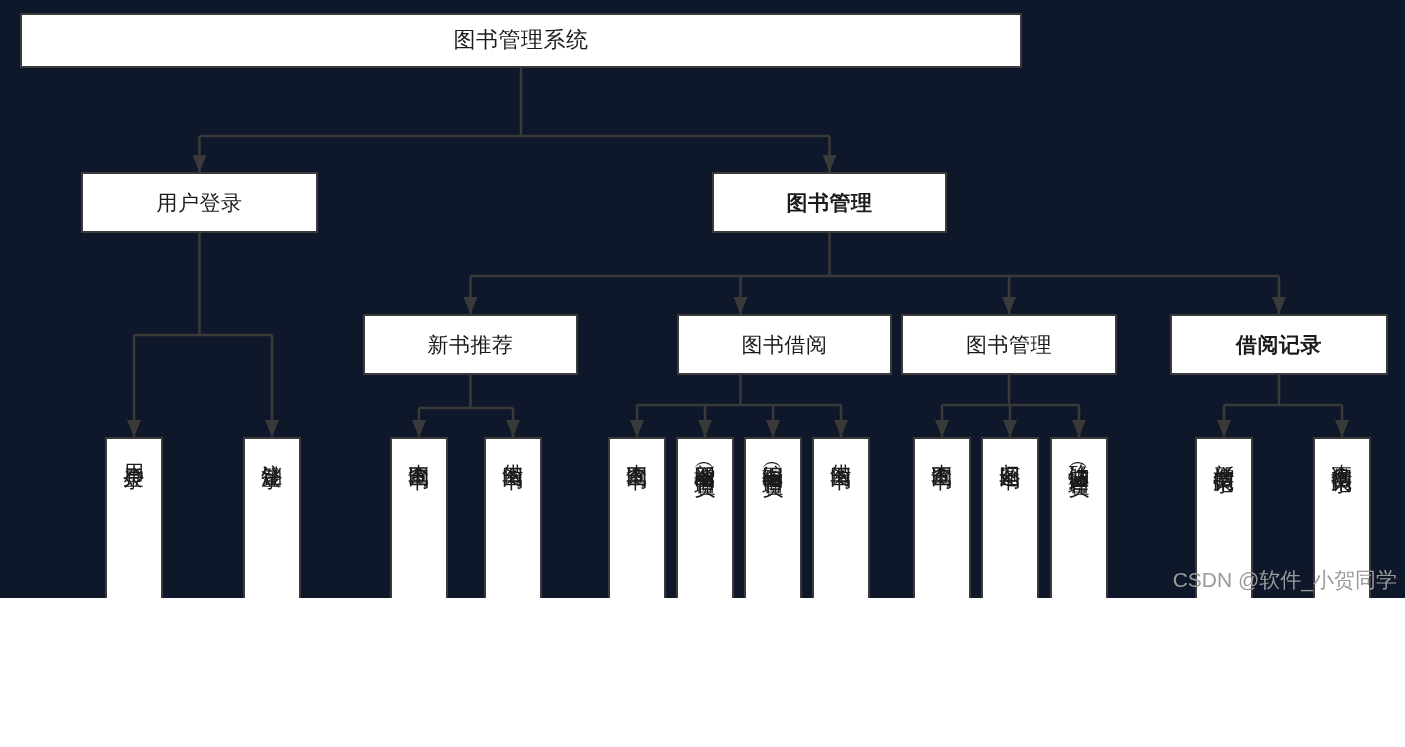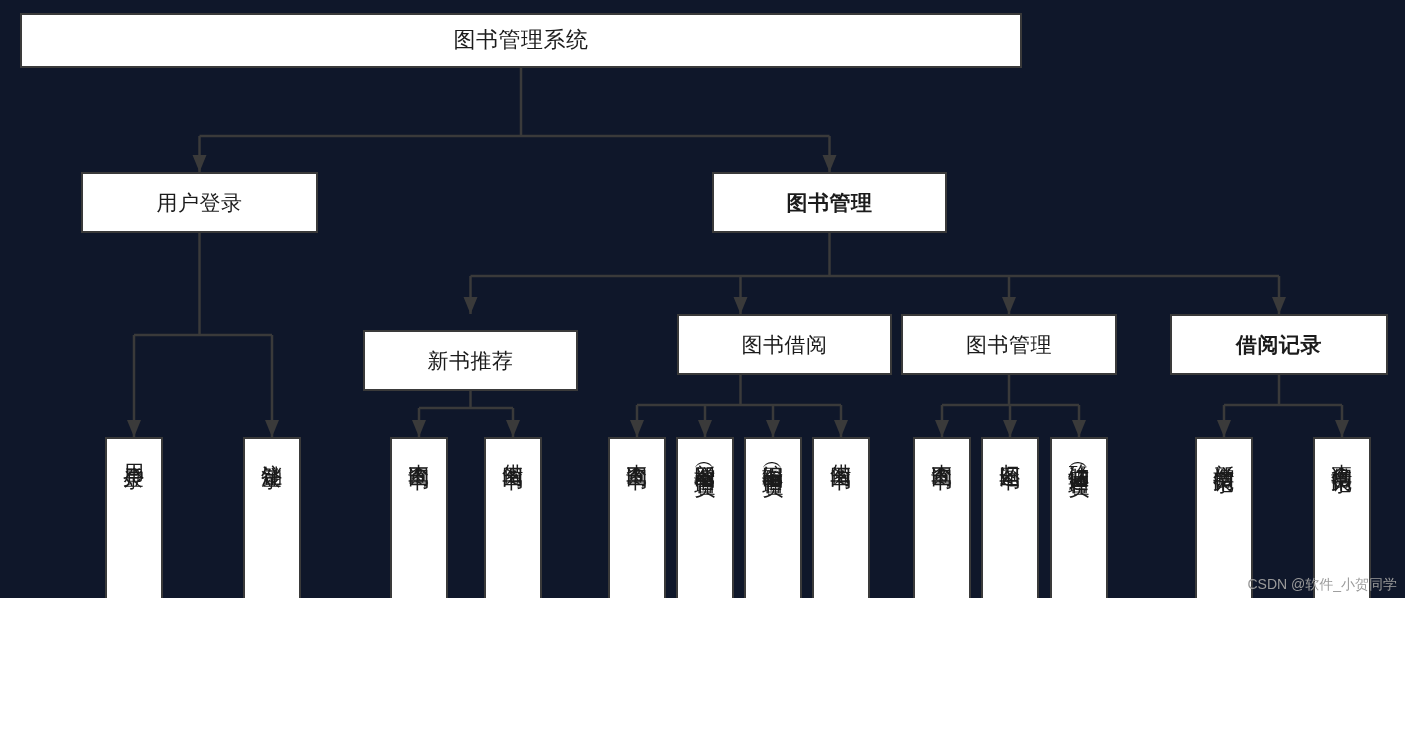--- a/index.html
+++ b/index.html
@@ -56,21 +56,21 @@
     left: 0;
     top: 0;
     width: 1405px;
     height: 747px;
     pointer-events: none;
   }
   .watermark {
     position: absolute;
     right: 8px;
     bottom: 4px;
-    font-size: 14px;
+    font-size: 21px;
     color: #9a9a9a;
     white-space: nowrap;
     font-family: "Liberation Sans", "DejaVu Sans", sans-serif;
   }
 </style>
 </head>
 <body>
 
 <div id="diagram-root">
   <svg id="edges" viewBox="0 0 1405 747">
@@ -130,21 +130,21 @@
   <div id="node-layer">
       <div class="node horizontal root" style="left: 20px; top: 13px; width: 1002px; height: 55px; border-color: rgb(58, 58, 58);">
         <span class="node-label">图书管理系统</span>
       </div>
       <div class="node horizontal" style="left: 81px; top: 172px; width: 237px; height: 61px; border-color: rgb(58, 58, 58);">
         <span class="node-label">用户登录</span>
       </div>
       <div class="node horizontal" style="left: 712px; top: 172px; width: 235px; height: 61px; border-color: rgb(58, 58, 58); font-weight: bold;">
         <span class="node-label">图书管理</span>
       </div>
-      <div class="node horizontal" style="left: 363px; top: 314px; width: 215px; height: 61px; border-color: rgb(58, 58, 58); margin-top: 16px;">
+      <div class="node horizontal" style="left: 363px; top: 314px; width: 215px; height: 61px; border-color: rgb(58, 58, 58);">
         <span class="node-label">新书推荐</span>
       </div>
       <div class="node horizontal" style="left: 633px; top: 314px; width: 215px; height: 61px; border-color: rgb(58, 58, 58); margin-left: 44px;">
         <span class="node-label">图书借阅</span>
       </div>
       <div class="node horizontal" style="left: 901px; top: 314px; width: 216px; height: 61px; border-color: rgb(58, 58, 58);">
         <span class="node-label">图书管理</span>
       </div>
       <div class="node horizontal" style="left: 1170px; top: 314px; width: 218px; height: 61px; border-color: rgb(58, 58, 58); font-weight: bold;">
         <span class="node-label">借阅记录</span>

